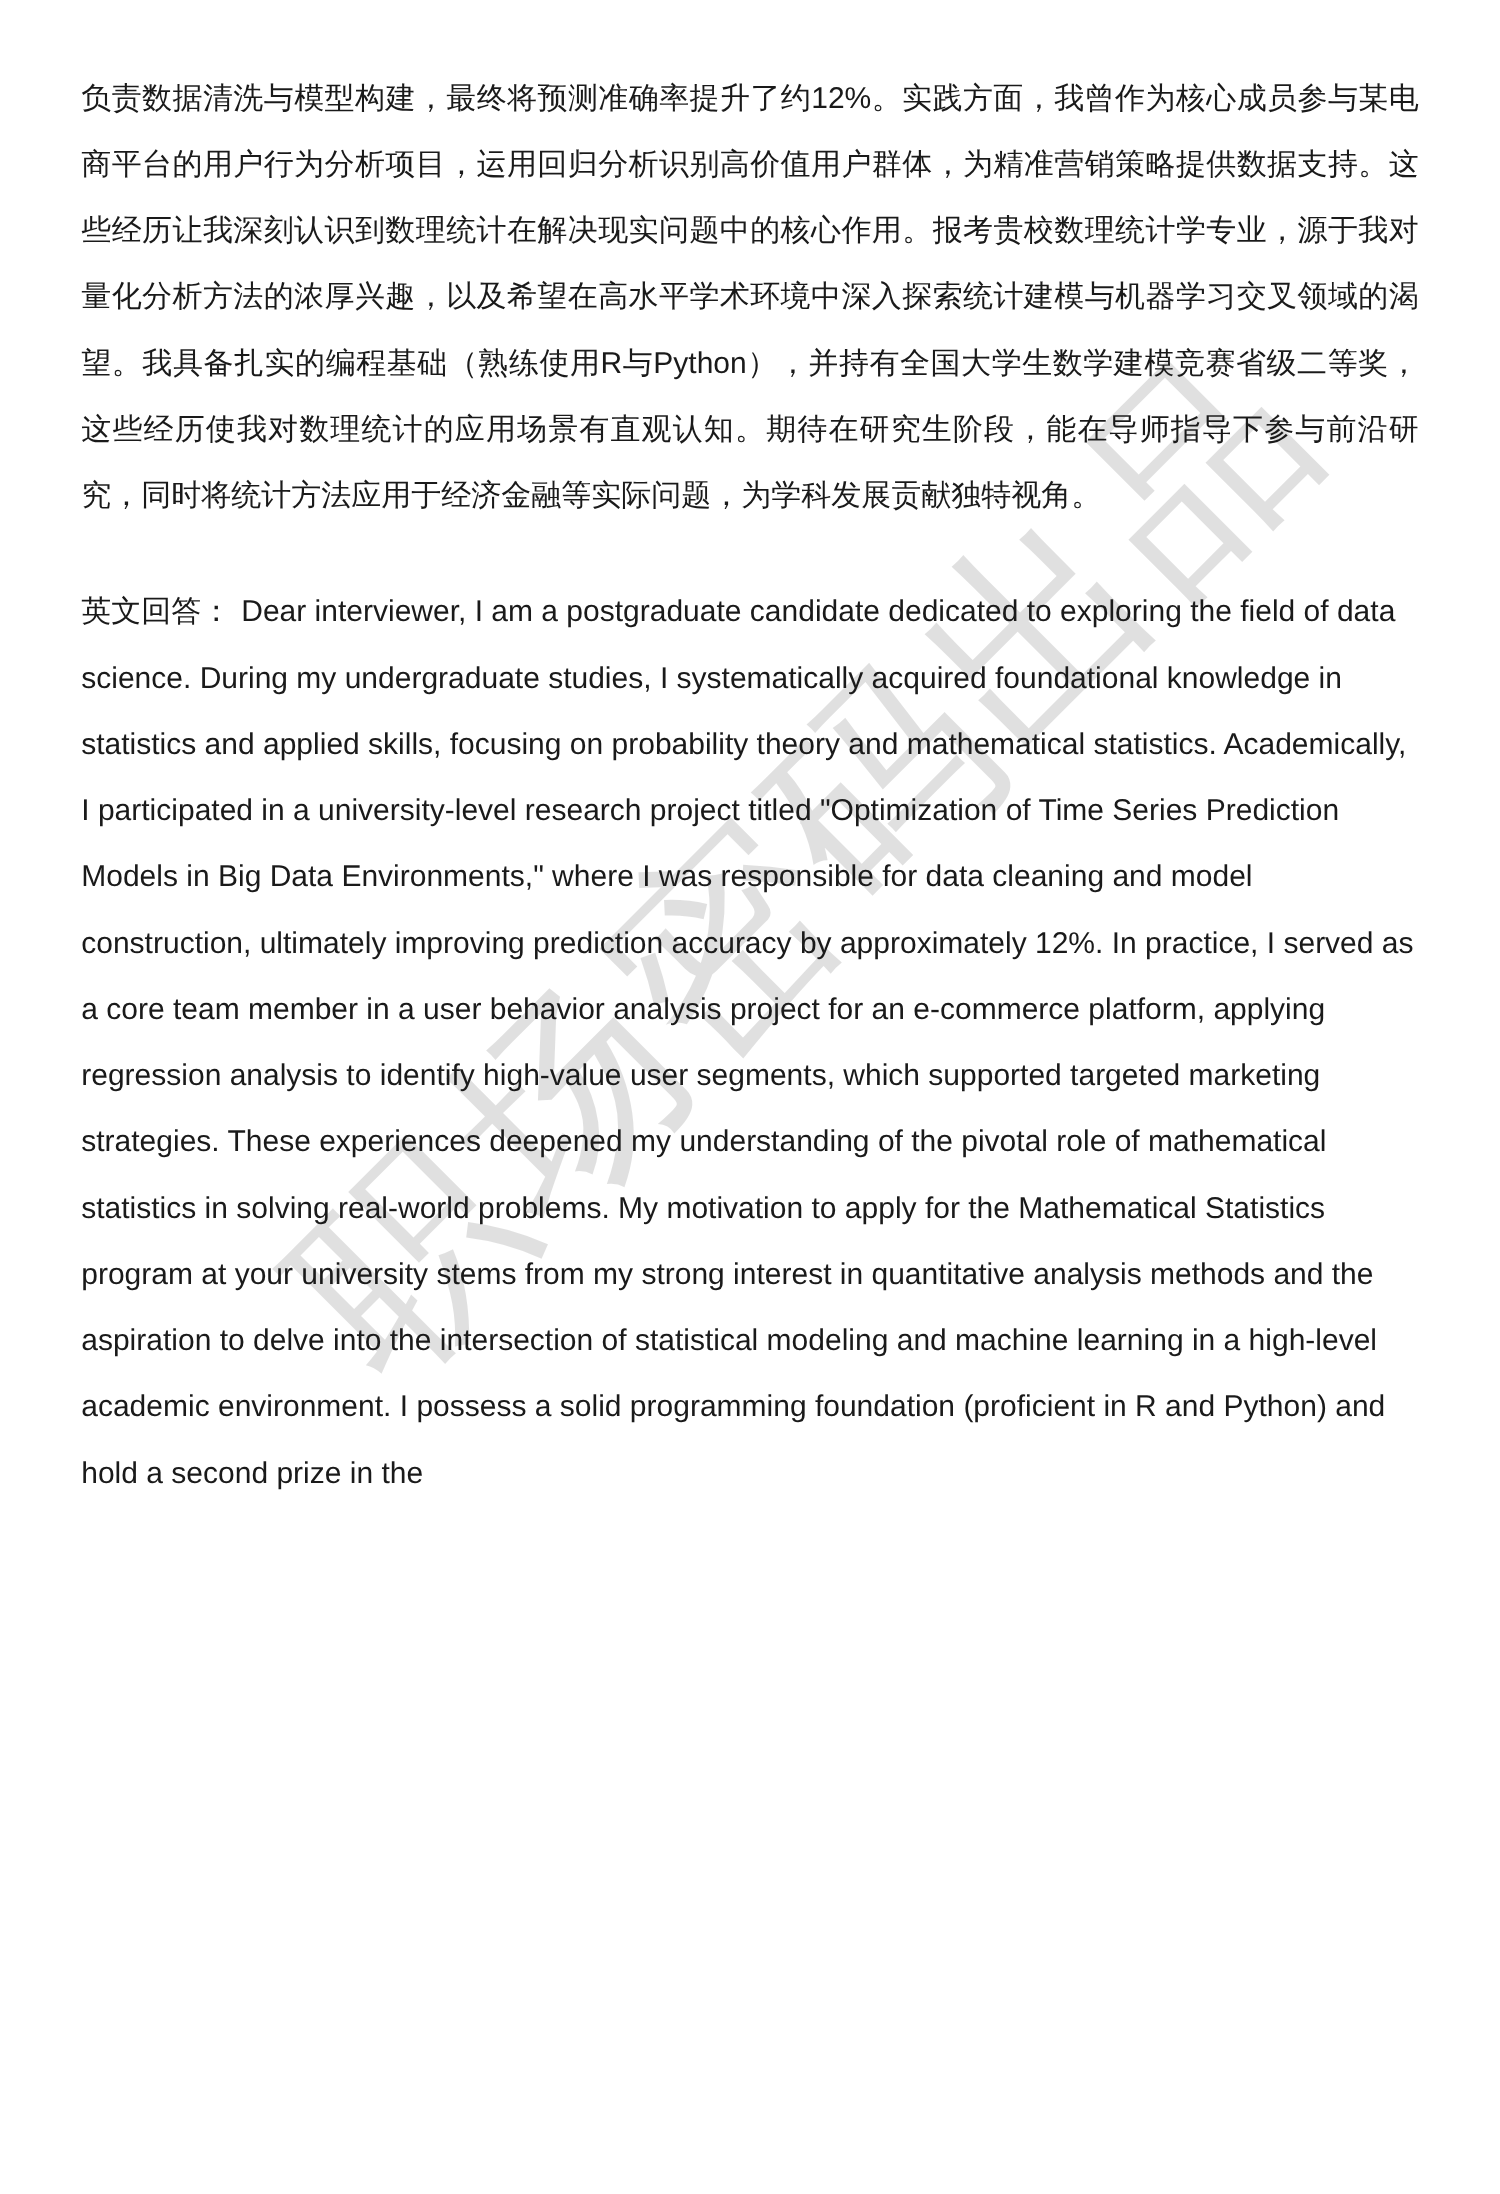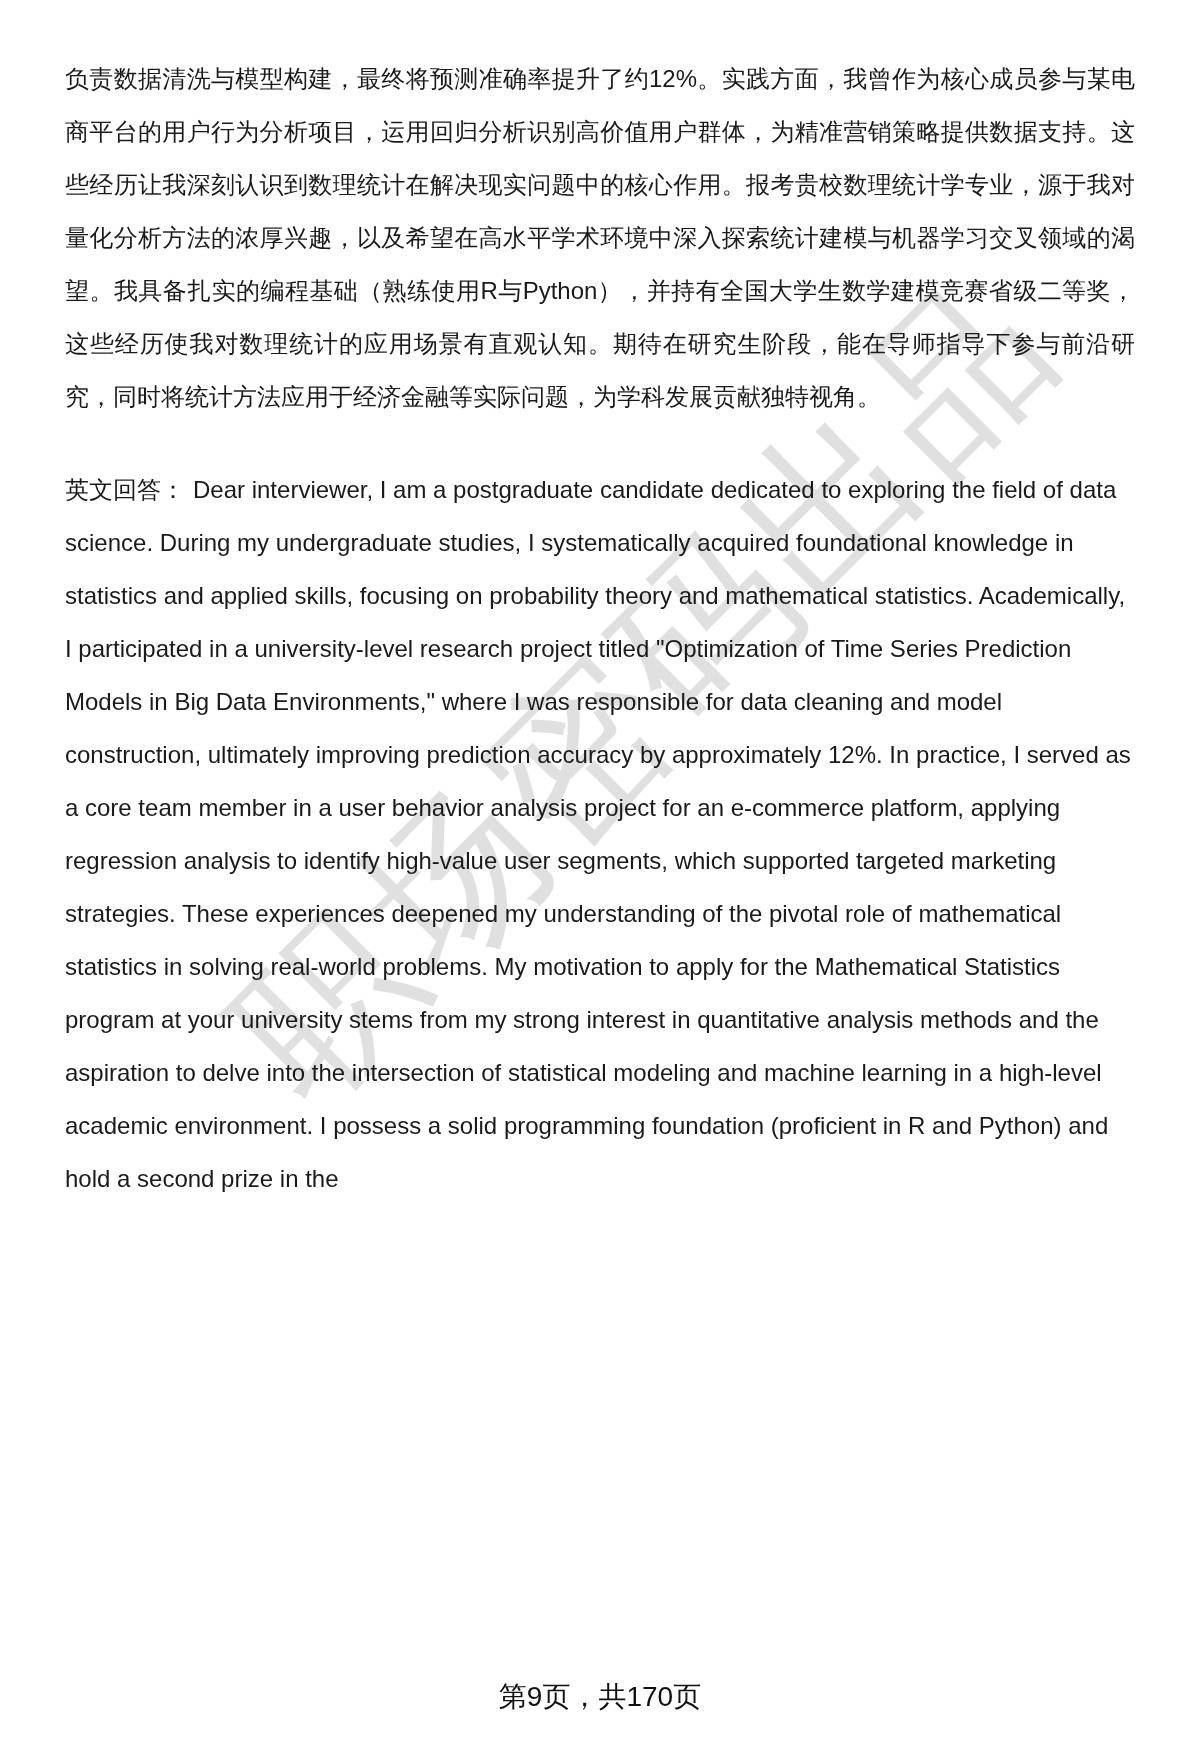--- a/index.html
+++ b/index.html
@@ -70,15 +70,14 @@
   <div class="watermark">职场密码出品</div>
 
   <div class="content">
 
     <p class="para cn">负责数据清洗与模型构建，最终将预测准确率提升了约12%。实践方面，我曾作为核心成员参与某电商平台的用户行为分析项目，运用回归分析识别高价值用户群体，为精准营销策略提供数据支持。这些经历让我深刻认识到数理统计在解决现实问题中的核心作用。报考贵校数理统计学专业，源于我对量化分析方法的浓厚兴趣，以及希望在高水平学术环境中深入探索统计建模与机器学习交叉领域的渴望。我具备扎实的编程基础（熟练使用R与Python），并持有全国大学生数学建模竞赛省级二等奖，这些经历使我对数理统计的应用场景有直观认知。期待在研究生阶段，能在导师指导下参与前沿研究，同时将统计方法应用于经济金融等实际问题，为学科发展贡献独特视角。</p>
 
     <p class="para en"><span class="en-label">英文回答：</span><span>Dear interviewer, I am a postgraduate candidate dedicated to exploring the field of data science. During my undergraduate studies, I systematically acquired foundational knowledge in statistics and applied skills, focusing on probability theory and mathematical statistics. Academically, I participated in a university-level research project titled "Optimization of Time Series Prediction Models in Big Data Environments," where I was responsible for data cleaning and model construction, ultimately improving prediction accuracy by approximately 12%. In practice, I served as a core team member in a user behavior analysis project for an e-commerce platform, applying regression analysis to identify high-value user segments, which supported targeted marketing strategies. These experiences deepened my understanding of the pivotal role of mathematical statistics in solving real-world problems. My motivation to apply for the Mathematical Statistics program at your university stems from my strong interest in quantitative analysis methods and the aspiration to delve into the intersection of statistical modeling and machine learning in a high-level academic environment. I possess a solid programming foundation (proficient in R and Python) and hold a second prize in the</span></p>
 
   </div>
 
-  <div class="footer">第9页，共170页</div>
 
 </div>
 
 </body></html>

